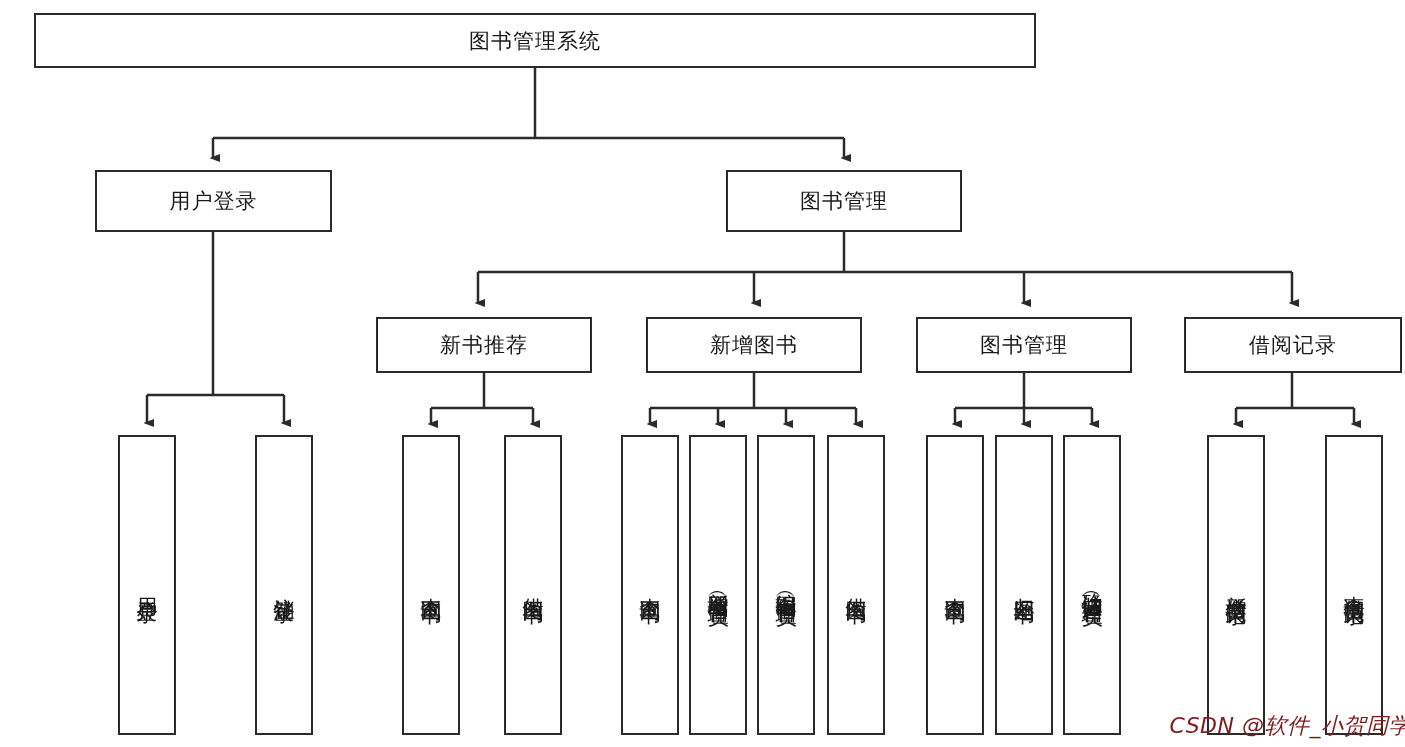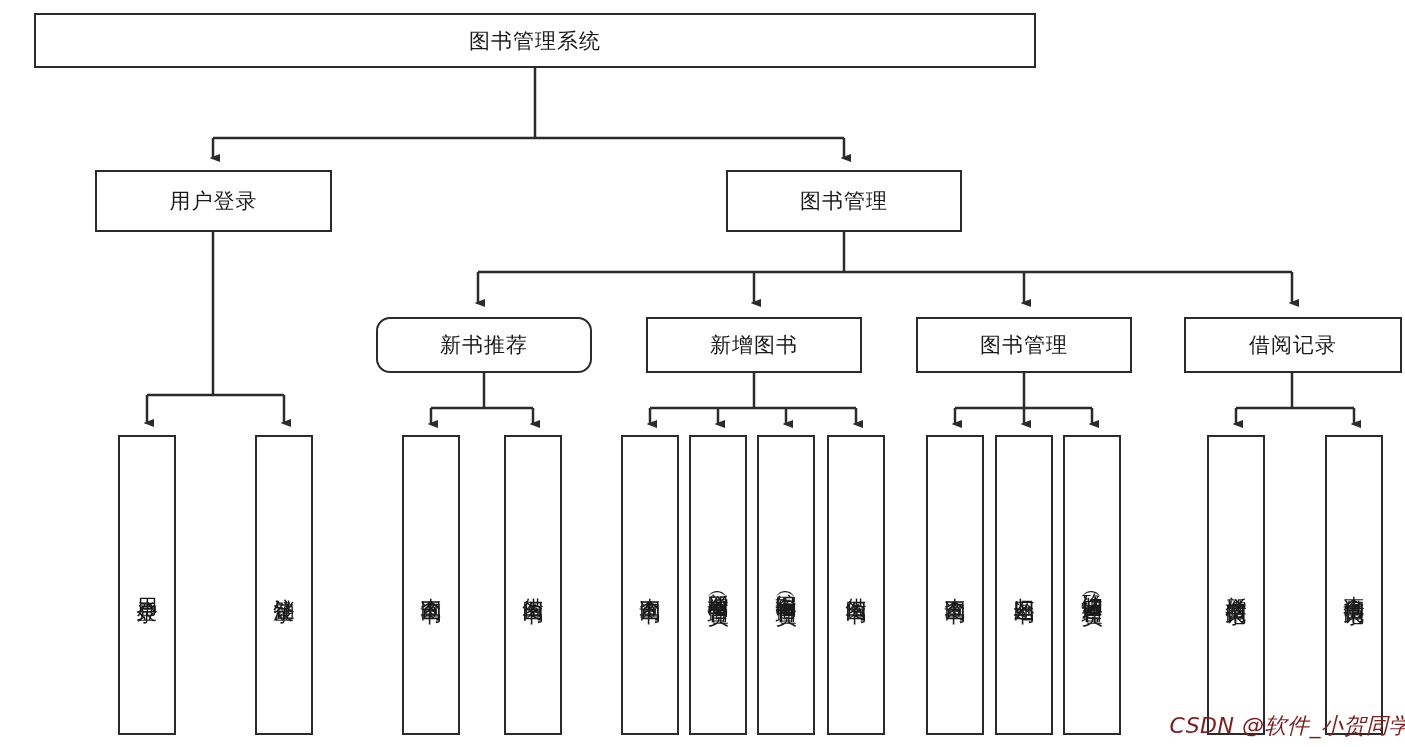--- a/index.html
+++ b/index.html
@@ -123,21 +123,21 @@
     <span>图书管理系统</span>
   </div>
 
   <div class="box h" style="left:81px; top:170px; width:237px; height:62px;">
     <span>用户登录</span>
   </div>
   <div class="box h" style="left:712px; top:170px; width:236px; height:62px;">
     <span>图书管理</span>
   </div>
 
-  <div class="box h" style="left:362px; top:317px; width:216px; height:56px;border-radius:14px;">
+  <div class="box h" style="left:362px; top:317px; width:216px; height:56px;">
     <span>新书推荐</span>
   </div>
   <div class="box h" style="left:632px; top:317px; width:216px; height:56px;">
     <span>新增图书</span>
   </div>
   <div class="box h" style="left:902px; top:317px; width:216px; height:56px;">
     <span>图书管理</span>
   </div>
   <div class="box h" style="left:1170px; top:317px; width:218px; height:56px;align-items:center;">
     <span>借阅记录</span>

